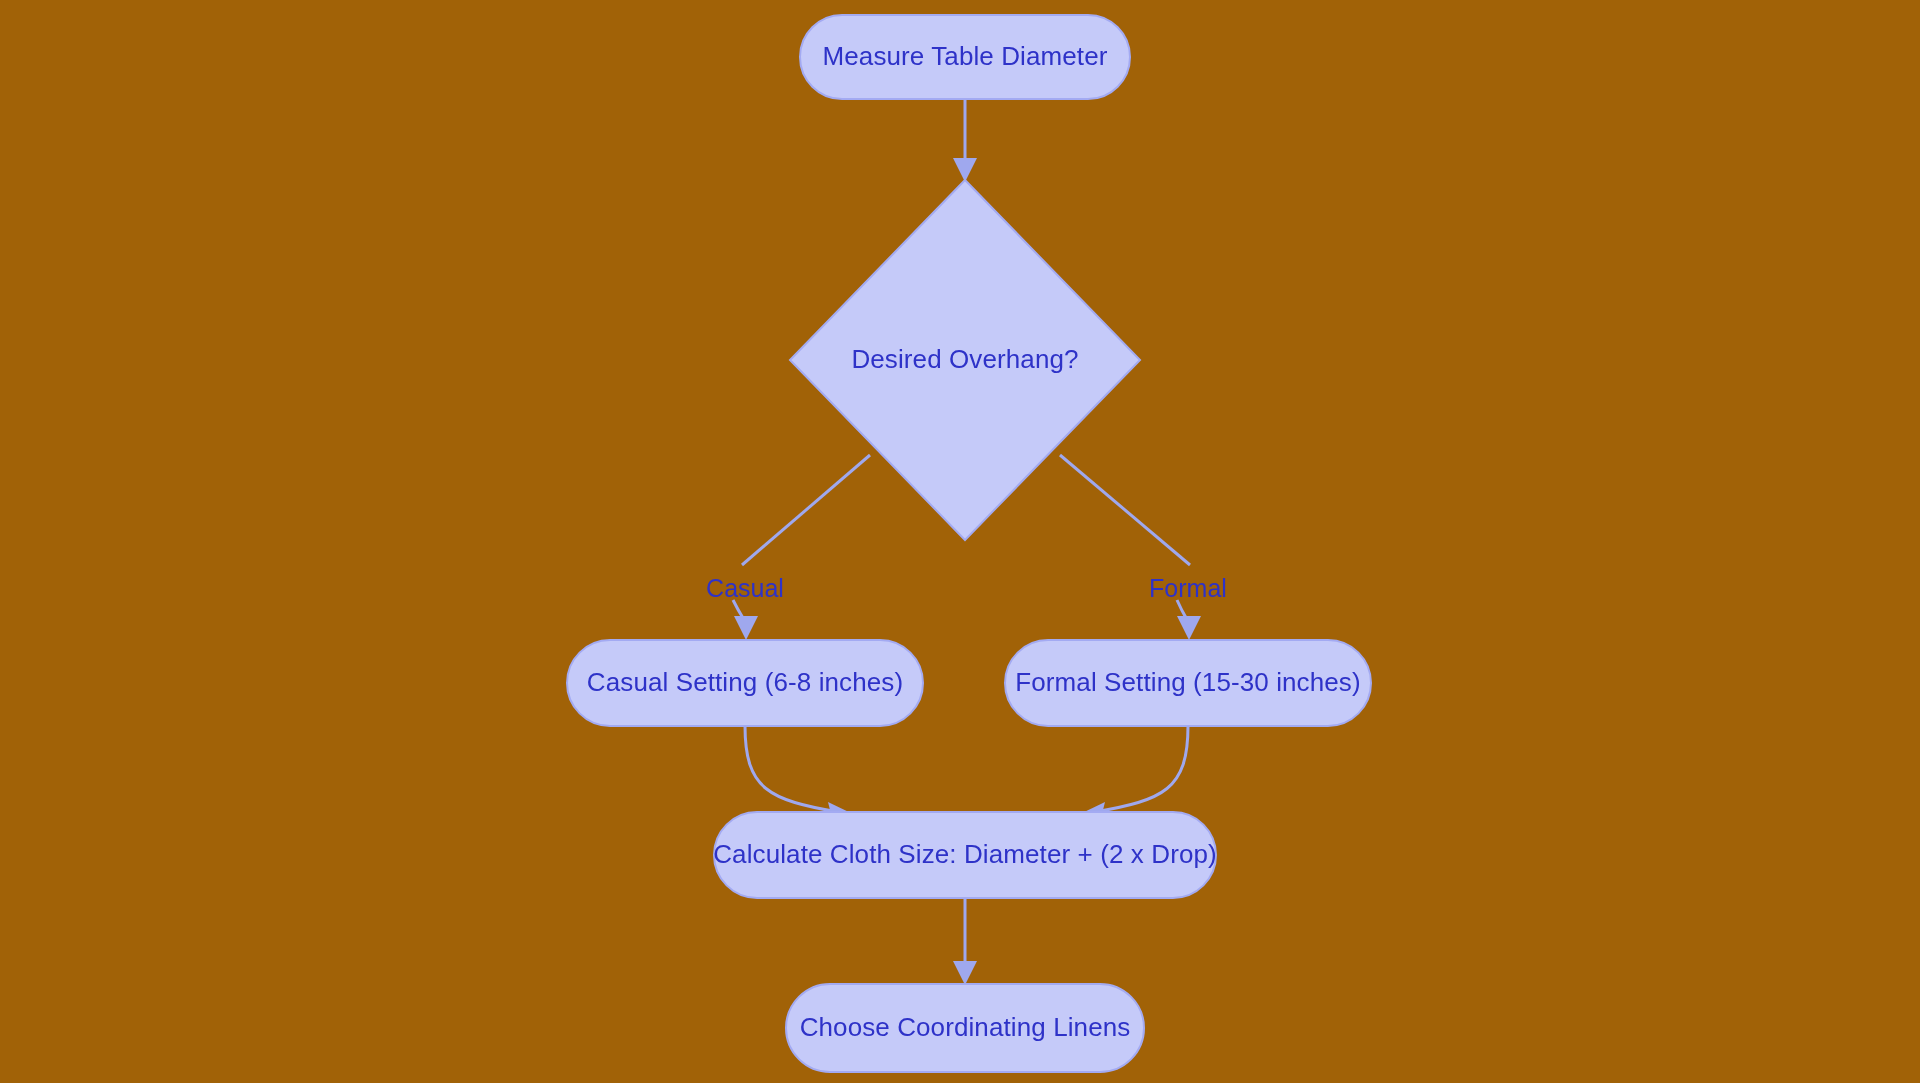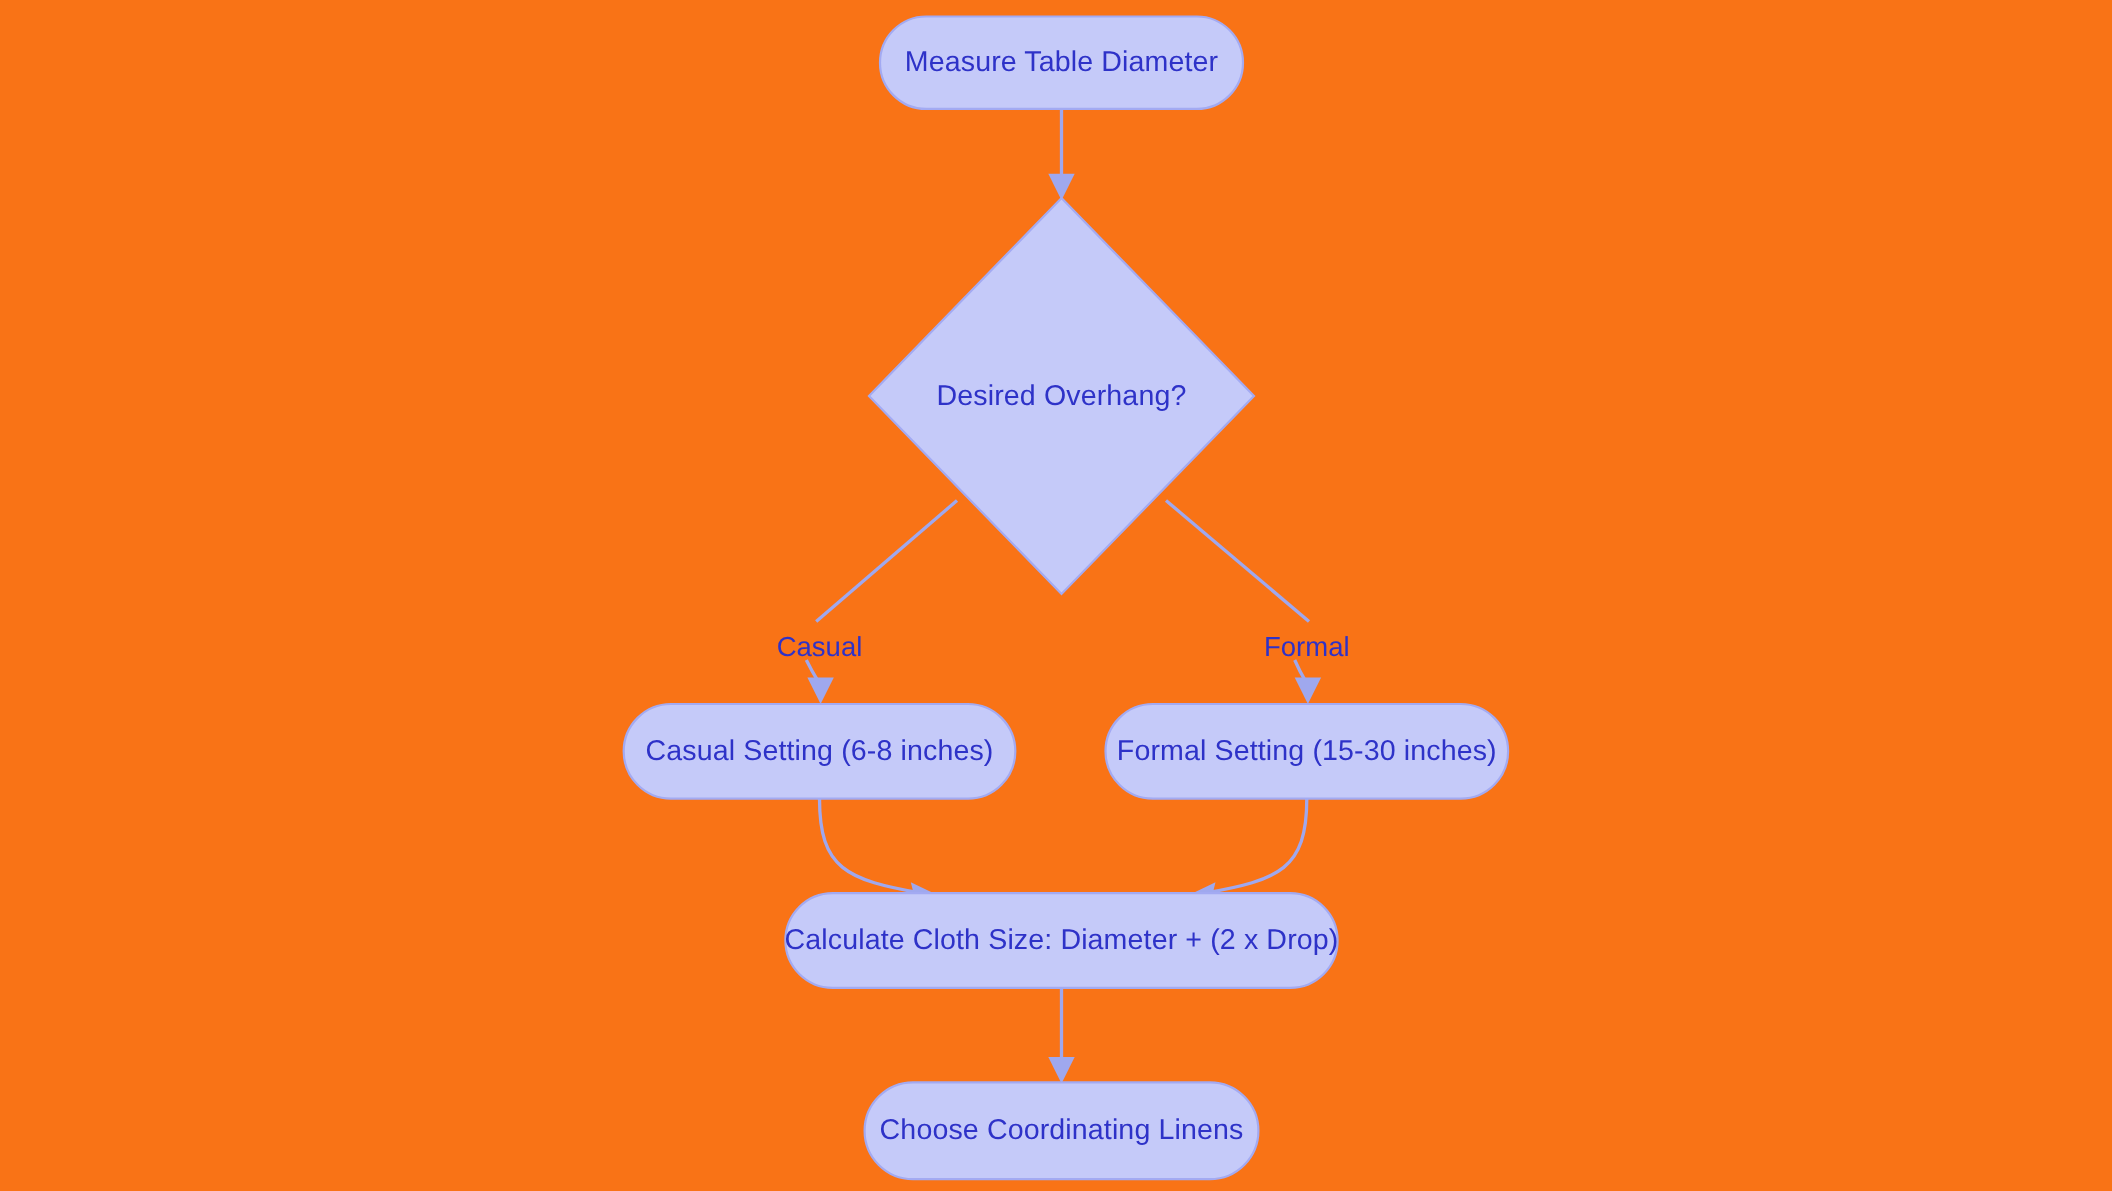--- a/index.html
+++ b/index.html
@@ -8,21 +8,21 @@
     padding: 0;
     background: #ffffff;
   }
   body {
     font-family: "Liberation Sans", "DejaVu Sans", sans-serif;
   }
   #flow-root {
     position: relative;
     width: 1920px;
     height: 1083px;
-    background: #f97316;
+    background: #a16207;
     overflow: hidden;
   }
   #flow-svg {
     position: absolute;
     inset: 0;
     width: 1920px;
     height: 1083px;
     display: block;
   }
   .node-label {

